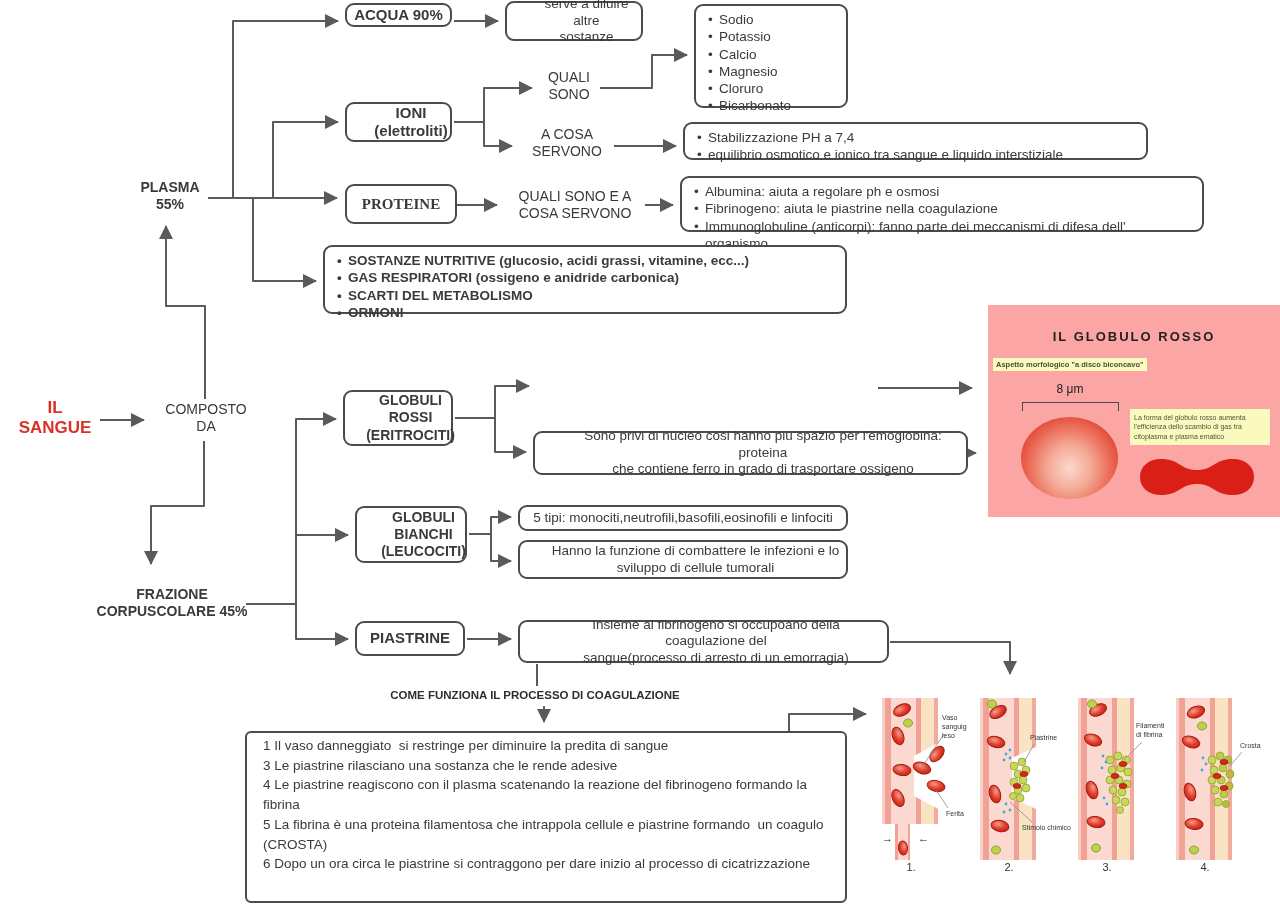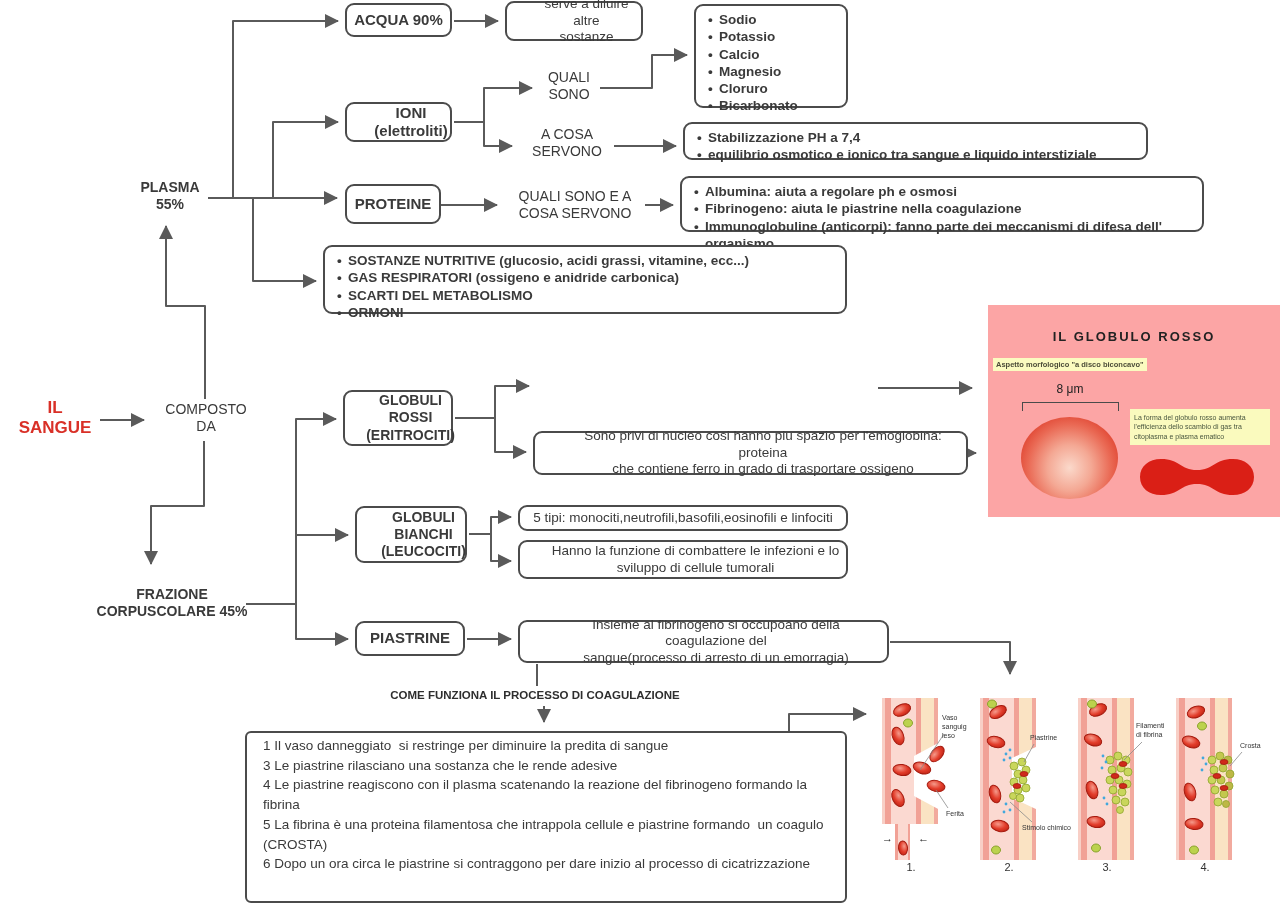--- a/index.html
+++ b/index.html
@@ -5,21 +5,21 @@
   html,body{margin:0;padding:0;background:#fff;}
   #stage{position:relative;width:1280px;height:905px;background:#fff;overflow:hidden;
          font-family:"Liberation Sans",sans-serif;color:#3a3a3a;}
   svg.cl{position:absolute;left:0;top:0;z-index:1;}
   .box{position:absolute;box-sizing:border-box;background:#fff;border:2px solid #4b4b4b;border-radius:9px;
        display:flex;align-items:center;justify-content:center;text-align:center;line-height:1.22;z-index:2;
        font-size:13.5px;padding:2px 6px;}
   .bold{font-weight:bold;}
   .pre{white-space:pre-line;padding-left:31px;}
   .list{display:block;text-align:left;padding:5px 10px;}
-  .li{position:relative;padding-left:13px;line-height:1.28;font-weight:bold;}
+  .li{position:relative;padding-left:13px;line-height:1.28;}
   .li::before{content:"•";position:absolute;left:2px;}
   .lbl{position:absolute;text-align:center;white-space:pre-line;line-height:1.2;z-index:2;}
   .steps{display:block;text-align:left;padding:3px 16px;border-radius:6px;}
   .step{white-space:pre-wrap;line-height:1.46;}
   
   #fig-gr{position:absolute;left:988px;top:305px;width:292px;height:212px;background:#fca5a5;z-index:2;}
   .gr-title{position:absolute;left:0;top:24px;width:100%;text-align:center;font-weight:bold;
             font-size:13px;letter-spacing:2px;color:#222;}
   .gr-asp{position:absolute;left:5px;top:53px;background:#fbfbc0;font-size:7.5px;font-weight:bold;
           color:#4c4c38;padding:2px 3px;white-space:nowrap;}
@@ -97,41 +97,41 @@
   <div class="lbl bold" style="left:88px;top:586px;width:168px;font-size:14px;">FRAZIONE
 CORPUSCOLARE 45%</div>
   <div class="lbl" style="left:530px;top:69px;width:78px;font-size:14px;">QUALI
 SONO</div>
   <div class="lbl" style="left:518px;top:126px;width:98px;font-size:14px;">A COSA
 SERVONO</div>
   <div class="lbl" style="left:505px;top:188px;width:140px;font-size:14px;">QUALI SONO E A
 COSA SERVONO</div>
   <div class="lbl bold" style="left:340px;top:689px;width:390px;font-size:11.5px;color:#2e2e2e;">COME FUNZIONA IL PROCESSO DI COAGULAZIONE</div>
 
-  <div class="box bold" style="left:345px;top:3px;width:107px;height:34px;font-size:15px;">ACQUA 90%</div>
+  <div class="box bold" style="left:345px;top:3px;width:107px;height:24px;font-size:15px;">ACQUA 90%</div>
   <div class="box pre" style="left:505px;top:1px;width:138px;height:40px;">serve a diluire altre
 sostanze</div>
   <div class="box bold pre" style="left:345px;top:102px;width:107px;height:40px;font-size:15px;">IONI
 (elettroliti)</div>
 
   <div class="box list" style="left:694px;top:4px;width:154px;height:104px;">
     <div class="li">Sodio</div>
     <div class="li">Potassio</div>
     <div class="li">Calcio</div>
     <div class="li">Magnesio</div>
     <div class="li">Cloruro</div>
     <div class="li">Bicarbonato</div>
   </div>
 
   <div class="box list" style="left:683px;top:122px;width:465px;height:38px;">
     <div class="li">Stabilizzazione PH a 7,4</div>
     <div class="li">equilibrio osmotico e ionico tra sangue e liquido interstiziale</div>
   </div>
 
-  <div class="box bold" style="left:345px;top:184px;width:96px;height:40px;font-size:15px;">PROTEINE</div>
+  <div class="box bold" style="left:345px;top:184px;width:112px;height:40px;font-size:15px;font-family:Liberation Serif, serif;">PROTEINE</div>
 
   <div class="box list" style="left:680px;top:176px;width:524px;height:56px;">
     <div class="li">Albumina: aiuta a regolare ph e osmosi</div>
     <div class="li">Fibrinogeno: aiuta le piastrine nella coagulazione</div>
     <div class="li">Immunoglobuline (anticorpi): fanno parte dei meccanismi di difesa dell' organismo</div>
   </div>
 
   <div class="box list bold" style="left:323px;top:245px;width:524px;height:69px;">
     <div class="li">SOSTANZE NUTRITIVE (glucosio, acidi grassi, vitamine, ecc...)</div>
     <div class="li">GAS RESPIRATORI (ossigeno e anidride carbonica)</div>

